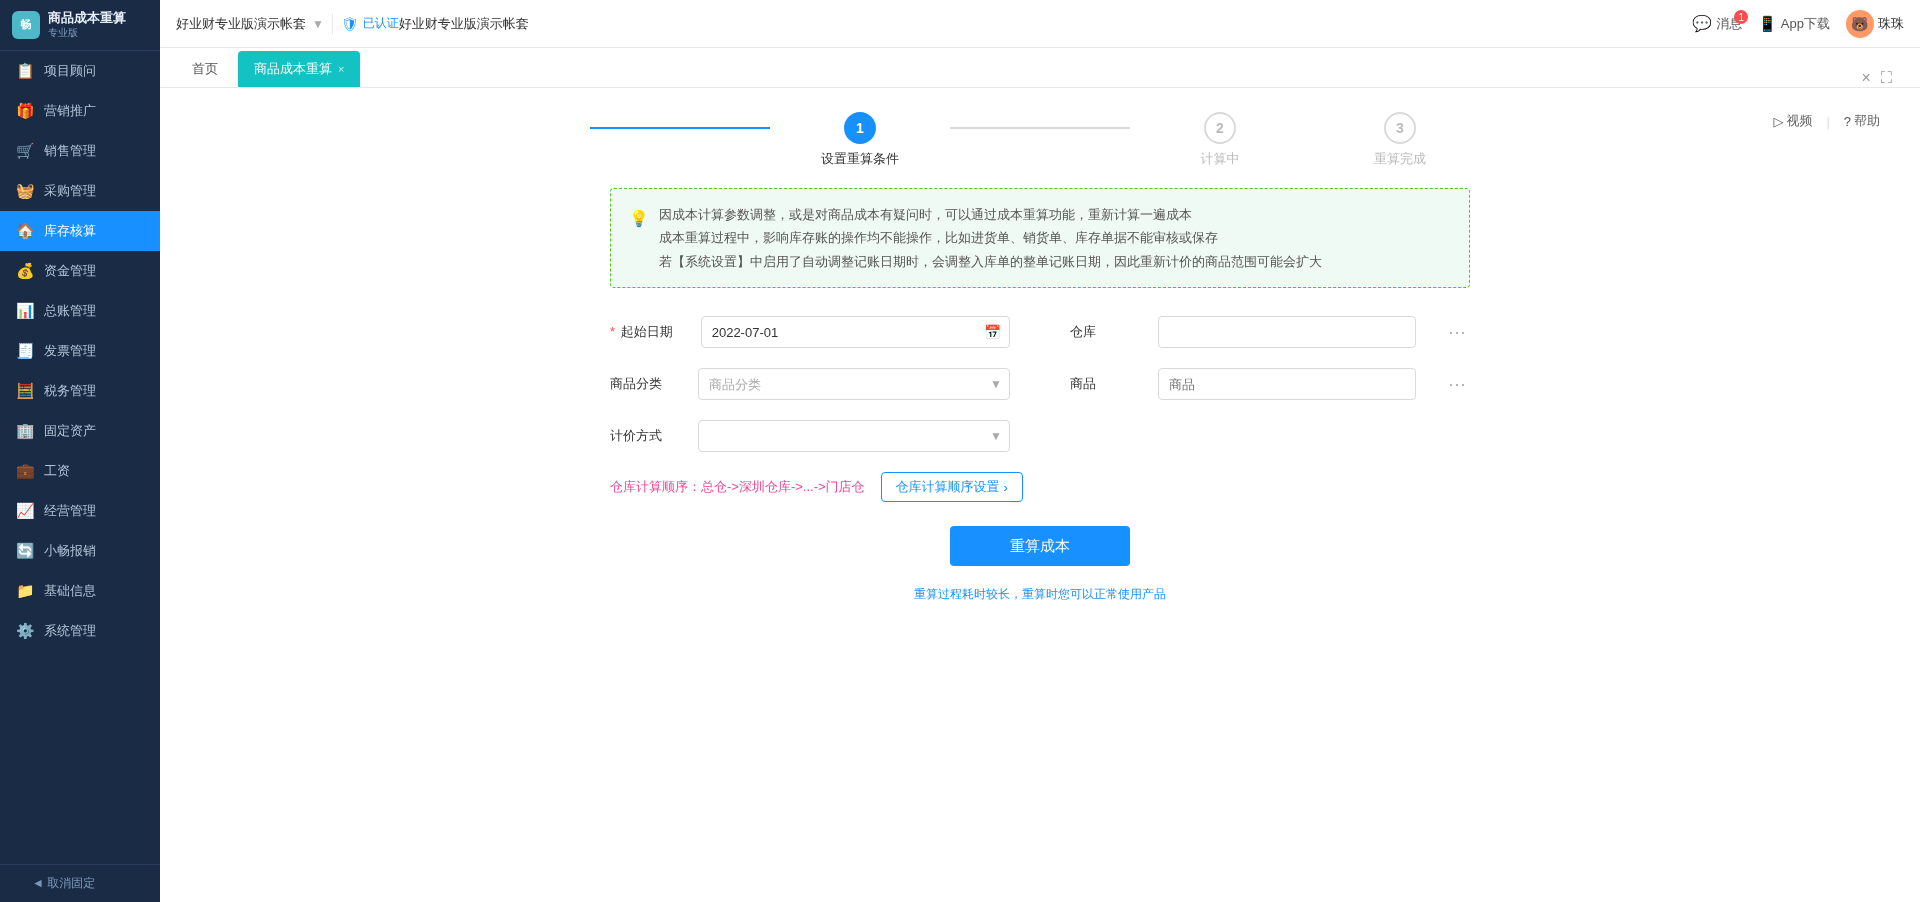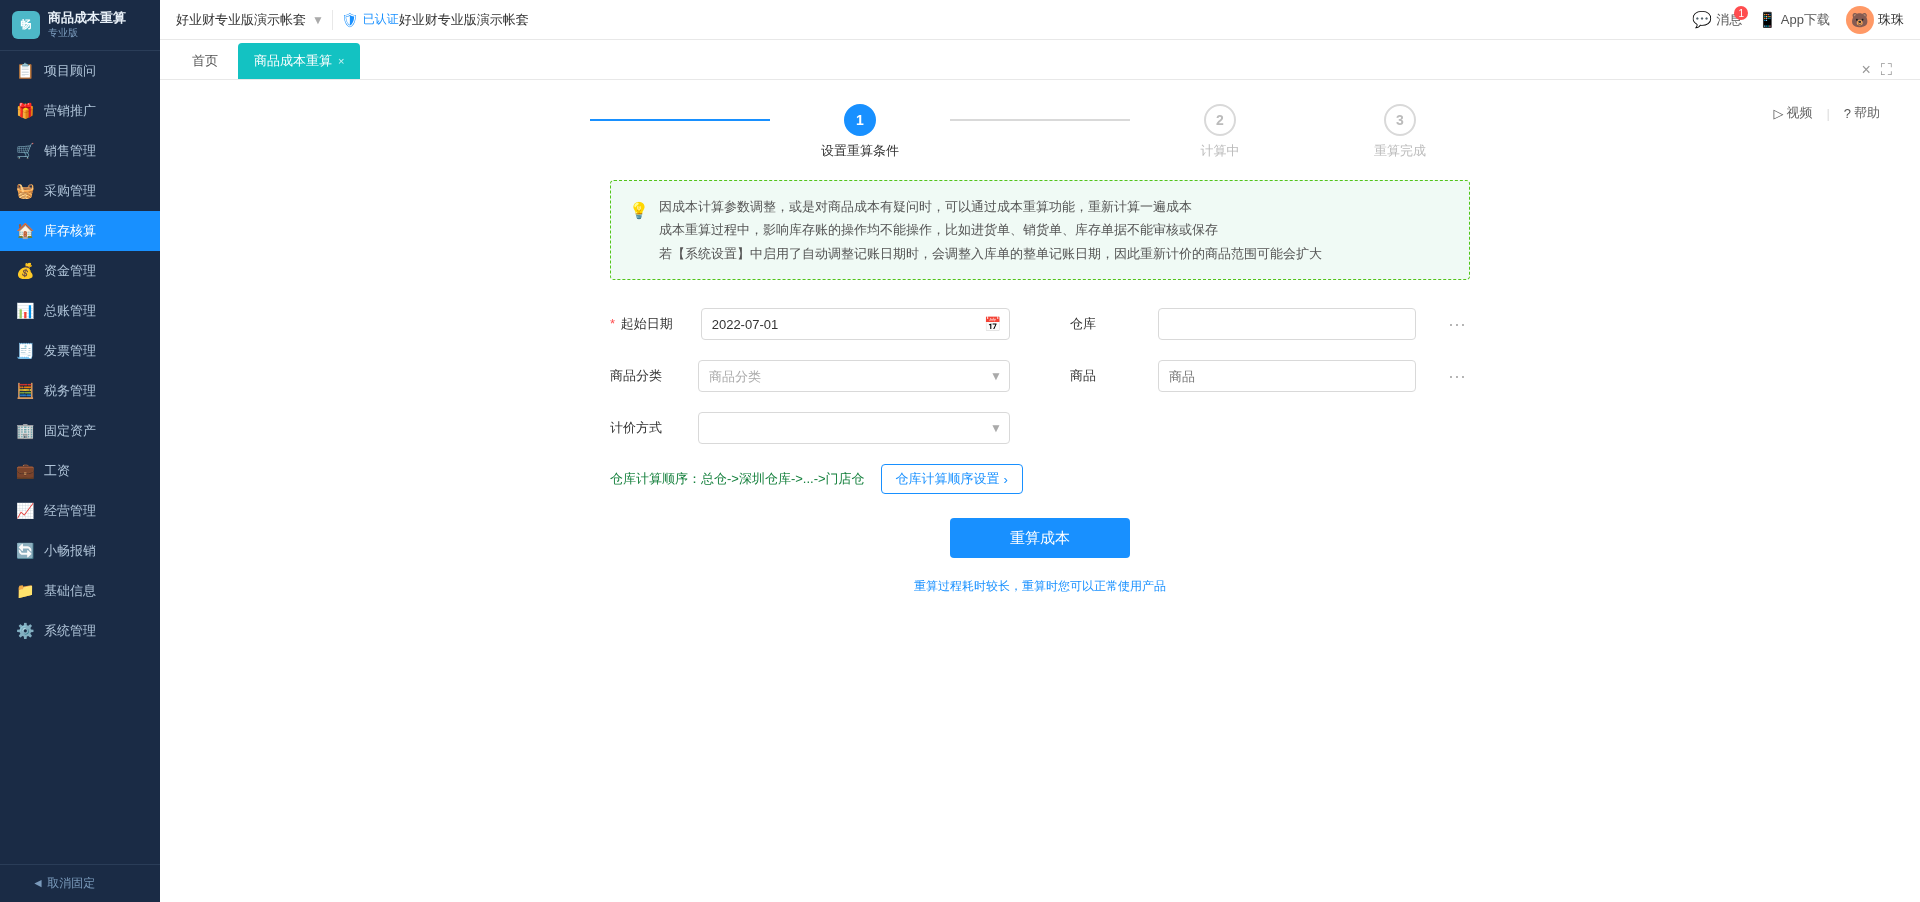--- a/index.html
+++ b/index.html
@@ -55,21 +55,21 @@
     .main-area {
       flex: 1;
       display: flex;
       flex-direction: column;
       background: #f0f2f5;
       overflow: hidden;
     }
 
     
     .topbar {
-      height: 40px;
+      height: 48px;
       background: white;
       border-bottom: 1px solid #e8e8e8;
       display: flex;
       align-items: center;
       padding: 0 16px;
     }
     .topbar-account {
       display: flex; align-items: center; gap: 6px;
       font-size: 13px; color: #333;
     }
@@ -257,21 +257,21 @@
     }
     .more-icon {
       color: #aaa; font-size: 18px; cursor: pointer; padding: 0 4px;
     }
 
     
     .calc-order-row {
       display: flex; align-items: center; gap: 16px;
       margin-bottom: 24px;
     }
-    .calc-order-label { font-size: 13px; color: #15803d; }
+    .calc-order-label { font-size: 13px; color: #ec4899; }
     .calc-order-btn {
       display: flex; align-items: center; gap: 4px;
       border: 1px solid #1890ff;
       border-radius: 4px;
       padding: 5px 14px;
       color: #1890ff;
       font-size: 13px;
       cursor: pointer;
       background: white;
     }

